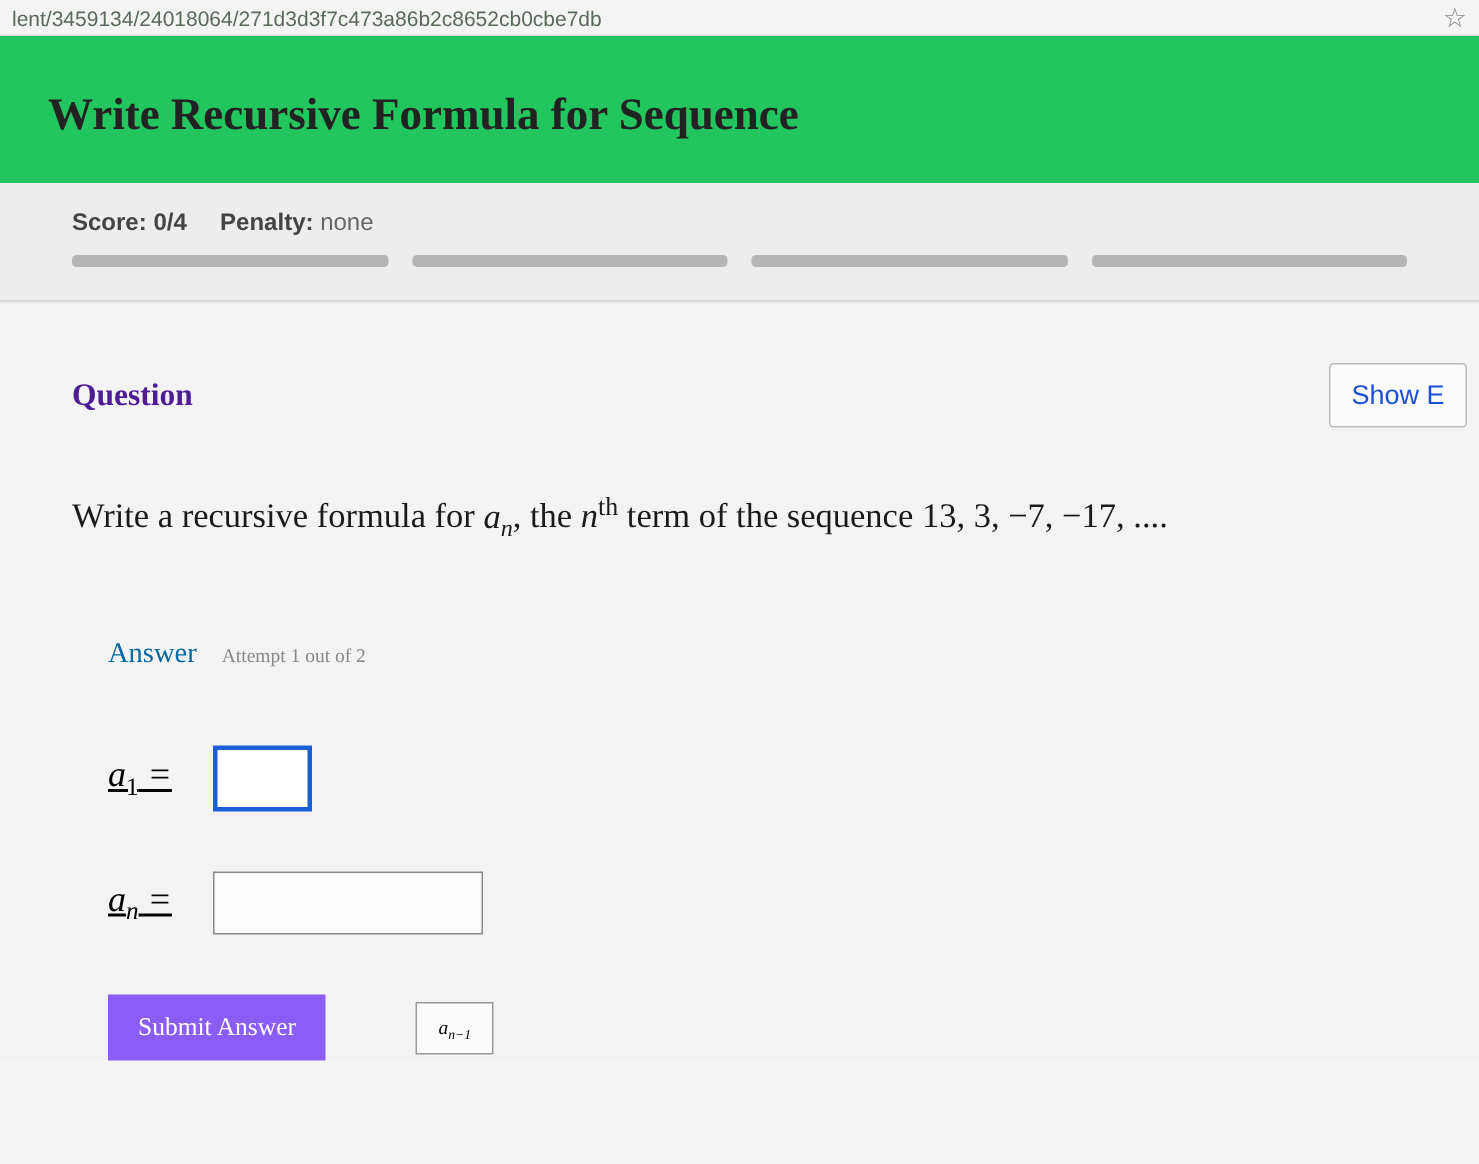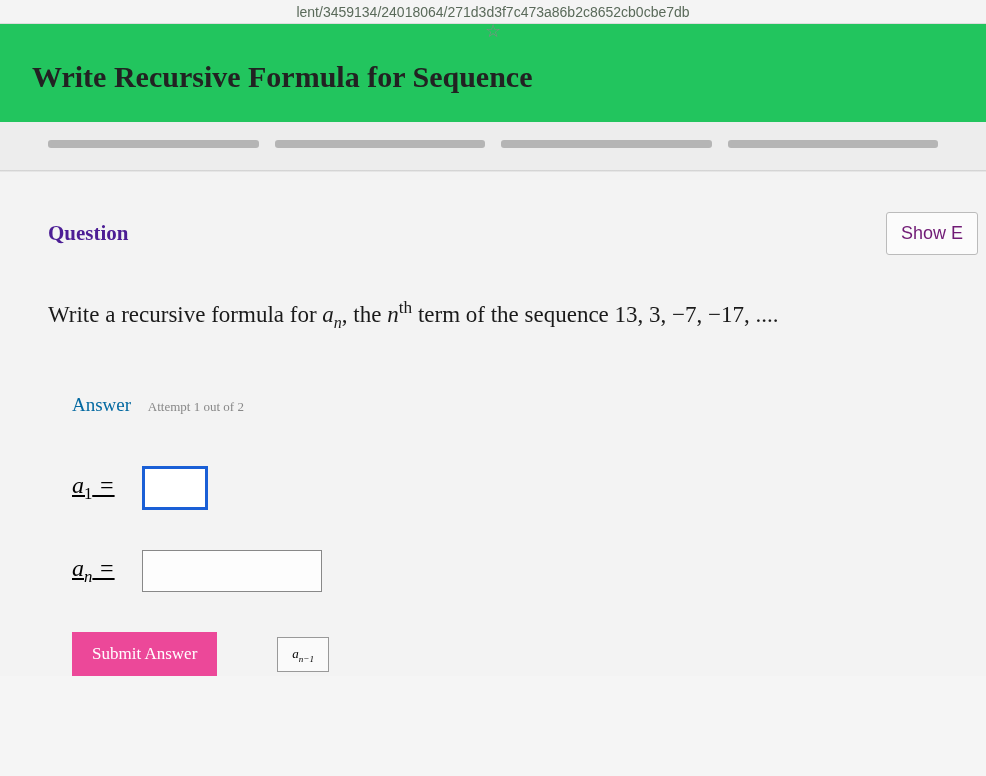--- a/index.html
+++ b/index.html
@@ -15,21 +15,20 @@
       background: #f4f4f4;
       color: #5a6a5a;
       font-family: Arial, sans-serif;
       font-size: 14px;
       padding: 4px 8px;
       height: 24px;
       display: flex;
       align-items: center;
       justify-content: space-between;
       border-bottom: 1px solid #ddd;
-      flex-direction: column;
     }
     .star-icon {
       font-size: 18px;
       color: #888;
     }
     .content-area {
       background: #f5f5f5;
       padding: 0;
       height: calc(100% - 24px);
     }
@@ -88,21 +87,21 @@
       font-weight: bold;
       color: #4c1d95;
     }
     .show-btn {
       font-family: Arial, sans-serif;
       font-size: 18px;
       background: #fbfbfb;
       border: 1px solid #bbb;
       border-radius: 3px;
       padding: 10px 14px;
-      color: #701a75;
+      color: #1d4ed8;
       cursor: pointer;
       position: relative;
       right: -40px;
     }
     .prompt-text {
       font-family: Georgia, serif;
       font-size: 23px;
       color: #1a1a1a;
       line-height: 1.5;
       margin-bottom: 60px;
@@ -152,21 +151,21 @@
       font-family: Georgia, serif;
       outline: none;
     }
     .bottom-row {
       display: flex;
       align-items: center;
       gap: 60px;
       margin-top: 4px;
     }
     .submit-btn {
-      background: #ec4899;
+      background: #8b5cf6;
       color: #fff;
       font-family: Georgia, serif;
       font-size: 17px;
       border: none;
       padding: 12px 20px;
       cursor: pointer;
     }
     .chip-btn {
       border: 1px solid #999;
       background: #fafafa;
@@ -184,20 +183,27 @@
 <div class="url-bar">
   <span>lent/3459134/24018064/271d3d3f7c473a86b2c8652cb0cbe7db</span>
   <span class="star-icon">☆</span>
 </div>
 
 <div class="content-area">
 
   <h1 class="page-title">Write Recursive Formula for Sequence</h1>
 
   <div class="status-bar">
+    <div class="status-row">
+      <span>Score:</span>
+      <span>0/4</span>
+      &nbsp;&nbsp;&nbsp;
+      <span>Penalty:</span>
+      <span class="penalty-value">none</span>
+    </div>
     <div class="progress-row">
       <div class="progress-seg"></div>
       <div class="progress-seg"></div>
       <div class="progress-seg"></div>
       <div class="progress-seg"></div>
     </div>
   </div>
 
   <div class="divider"></div>
 

